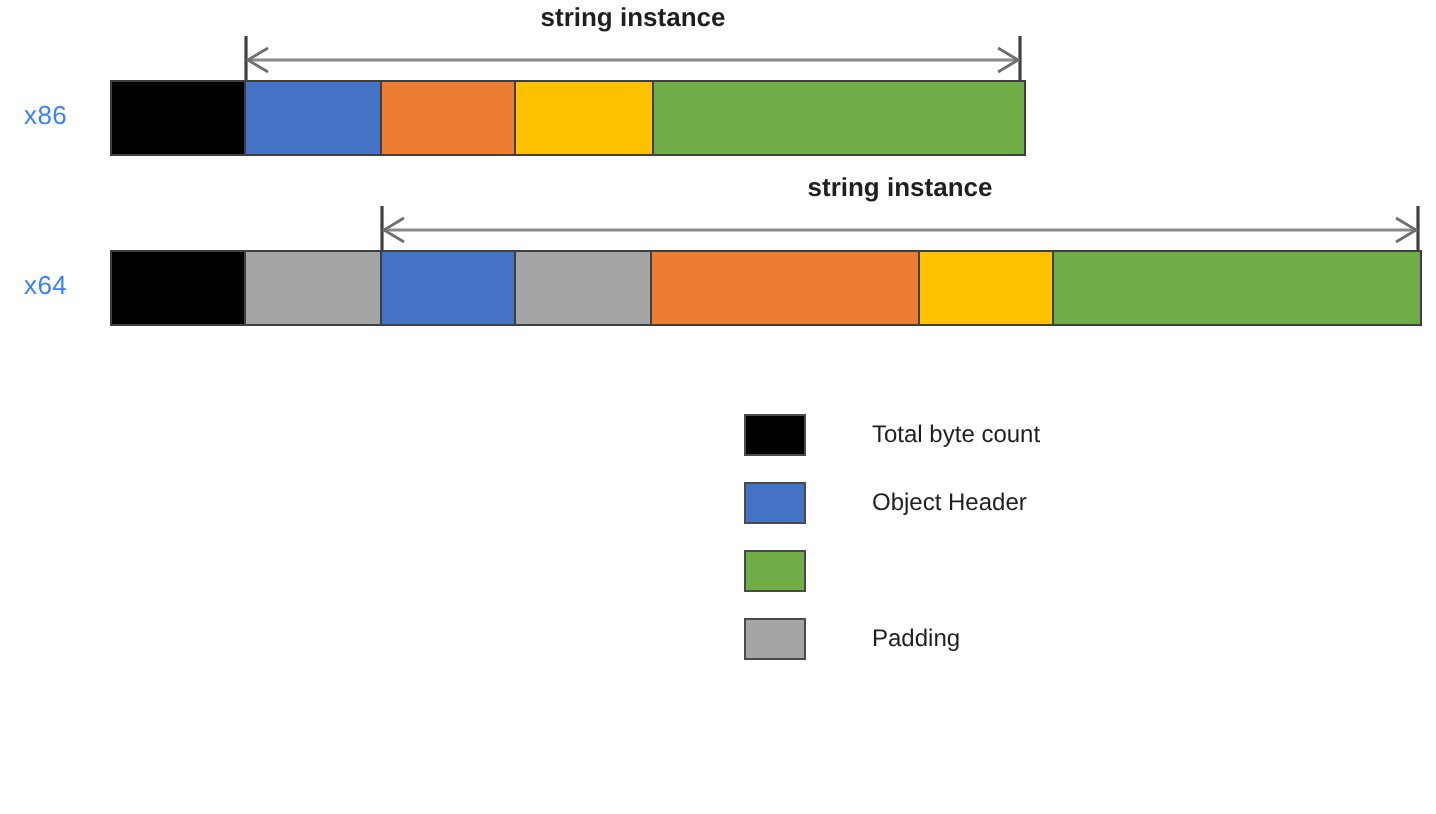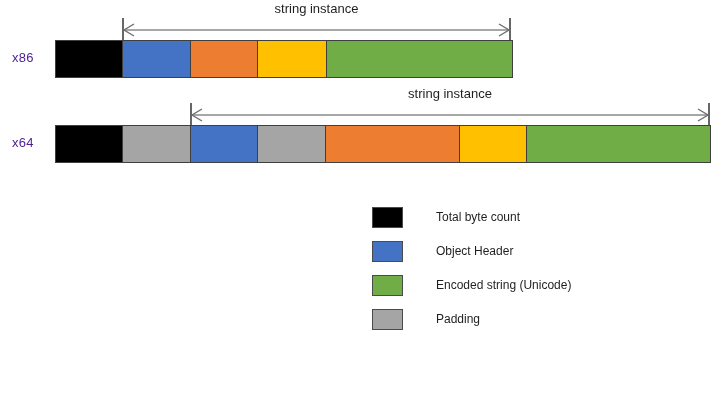--- a/index.html
+++ b/index.html
@@ -20,21 +20,21 @@
     left: 0;
     top: 0;
     width: 718px;
     height: 407px;
   }
 
   
   .arch-label {
     position: absolute;
     font-size: 13px;
-    color: #4c1d95;
+    color: #3b82f6;
     letter-spacing: 0.2px;
     white-space: nowrap;
   }
   #arch-label-x86 { left: 12px; top: 50px; }
   #arch-label-x64 { left: 12px; top: 135px; }
 
   
   .bar {
     position: absolute;
     height: 38px;
@@ -50,20 +50,21 @@
     border: 1px solid #3f3f3f;
     margin-left: -1px;
     flex: 0 0 auto;
   }
   .seg:first-child { margin-left: 0; }
 
   
   .span {
     position: absolute;
     height: 40px;
+    font-weight: bold;
   }
   #span-x86 { left: 122px; top: 0px; width: 389px; }
   #span-x64 { left: 190px; top: 85px; width: 520px; }
 
   .span-caption {
     position: absolute;
     left: 0;
     right: 0;
     top: 0;
     text-align: center;
@@ -164,21 +165,20 @@
 
     <div class="legend-row">
       <span class="legend-swatch" style="background: rgb(68, 114, 196);"></span>
       <span class="legend-text">Object Header</span>
     </div>
 
 
 
     <div class="legend-row">
       <span class="legend-swatch" style="background: rgb(112, 173, 71);"></span>
-      <span class="legend-text">Encoded string (Unicode)</span>
     </div>
 
     <div class="legend-row">
       <span class="legend-swatch" style="background: rgb(165, 165, 165);"></span>
       <span class="legend-text">Padding</span>
     </div>
 
   </div>
 
 </div>

